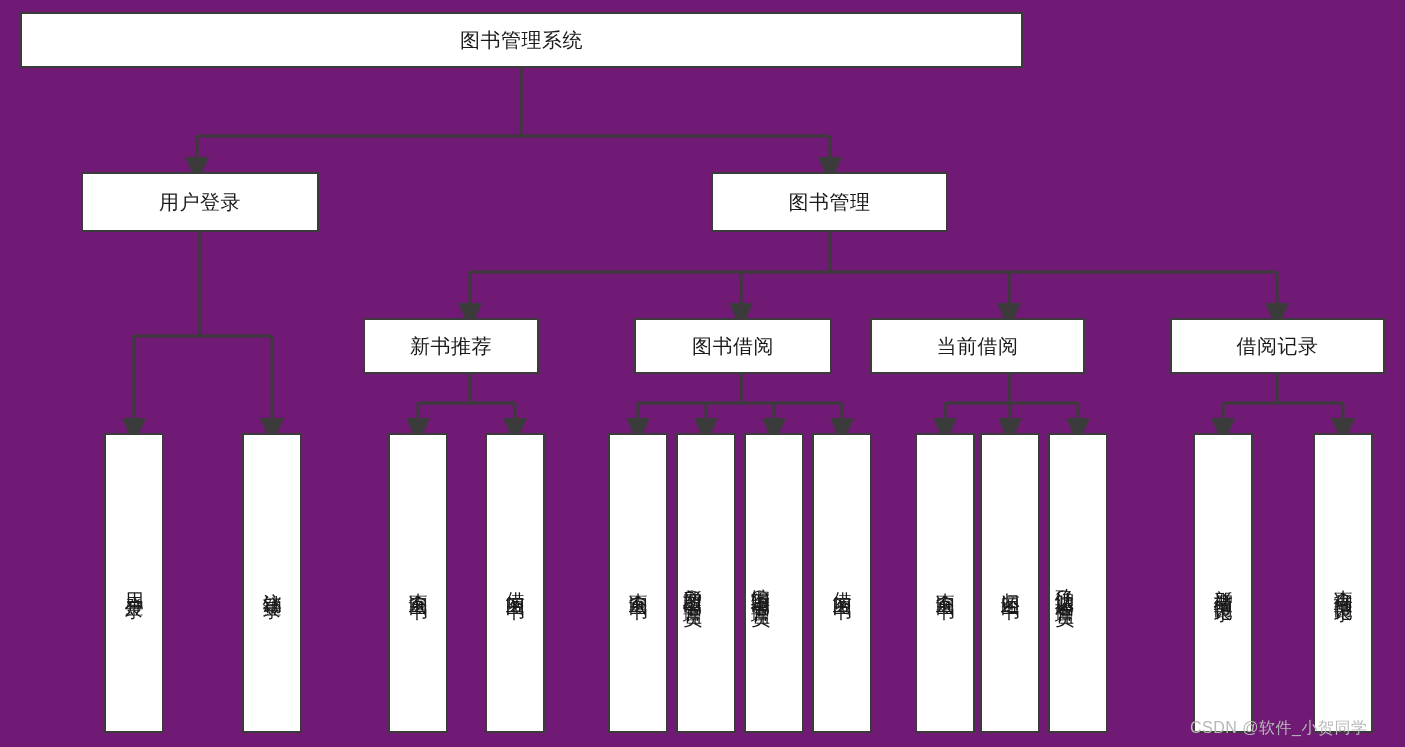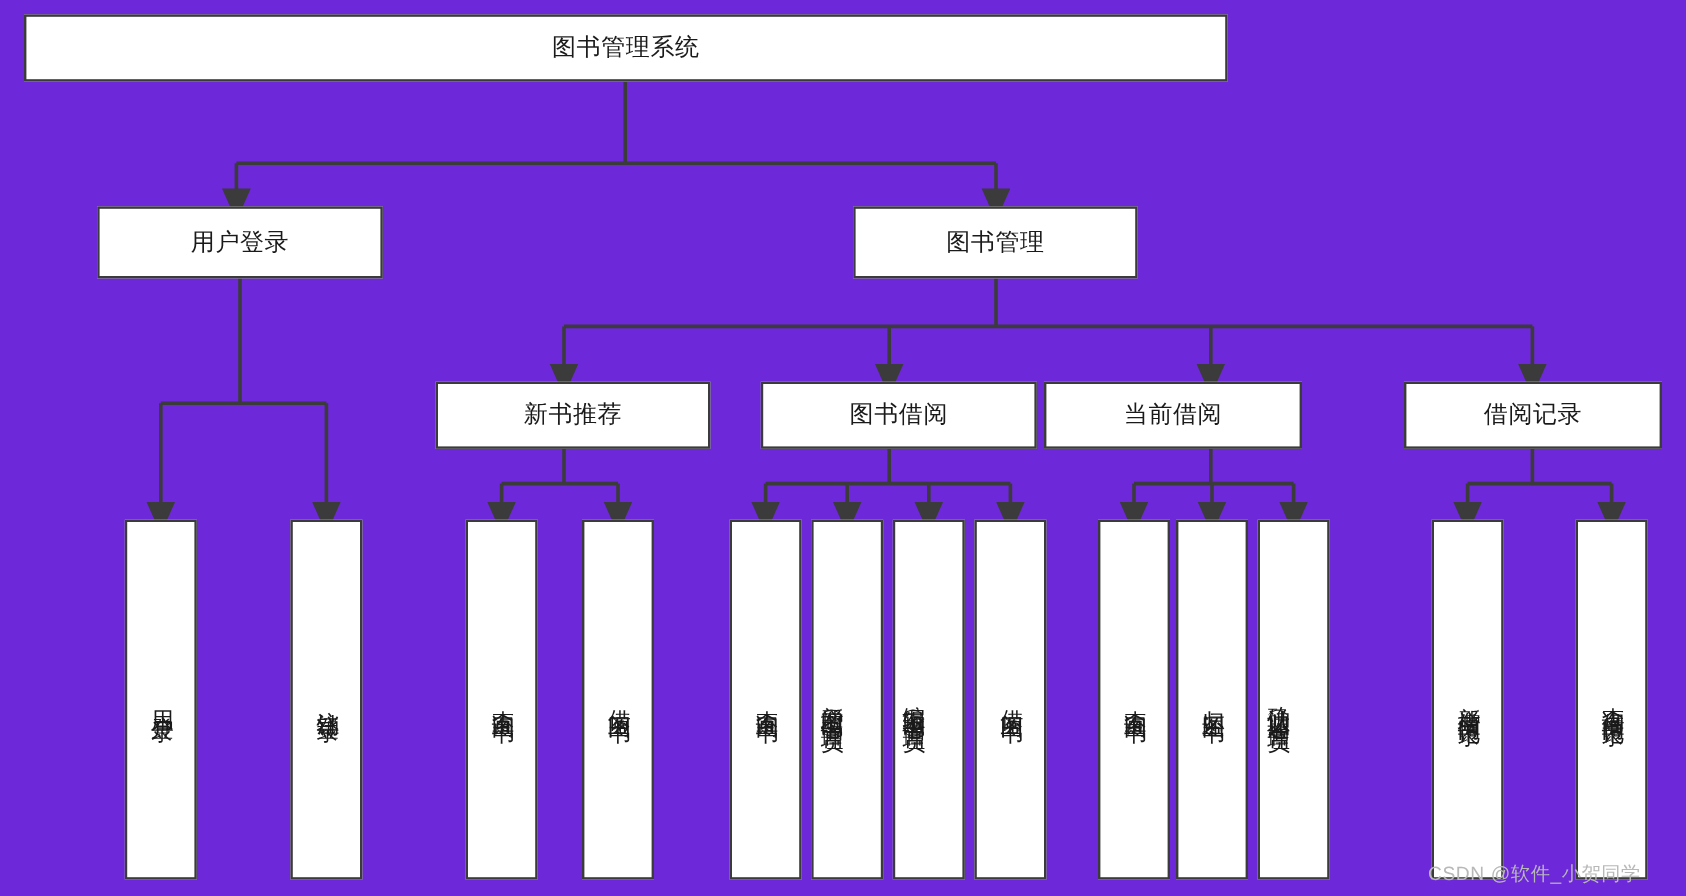--- a/index.html
+++ b/index.html
@@ -7,21 +7,21 @@
     padding: 0;
     background: #ffffff;
   }
   body {
     font-family: "Liberation Sans", "DejaVu Sans", sans-serif;
   }
   #canvas {
     position: relative;
     width: 1405px;
     height: 747px;
-    background: #6d28d9;
+    background: #701a75;
     overflow: hidden;
   }
   .node {
     position: absolute;
     box-sizing: border-box;
     background: #ffffff;
     border: 2px solid #3b3b3b;
     display: flex;
     align-items: center;
     justify-content: center;
@@ -126,24 +126,24 @@
     <span class="label">图书管理系统</span>
   </div>
 
   <div class="node" style="left:81px; top:172px; width:238px; height:60px;">
     <span class="label">用户登录</span>
   </div>
   <div class="node" style="left:711px; top:172px; width:237px; height:60px;justify-content:center;">
     <span class="label">图书管理</span>
   </div>
 
-  <div class="node" style="left:363px; top:318px; width:229px; height:56px;">
+  <div class="node" style="left:363px; top:318px; width:176px; height:56px;">
     <span class="label">新书推荐</span>
   </div>
-  <div class="node" style="left:634px; top:318px; width:230px; height:56px;">
+  <div class="node" style="left:634px; top:318px; width:198px; height:56px;">
     <span class="label">图书借阅</span>
   </div>
   <div class="node" style="left:870px; top:318px; width:215px; height:56px;">
     <span class="label">当前借阅</span>
   </div>
   <div class="node" style="left:1170px; top:318px; width:215px; height:56px;">
     <span class="label">借阅记录</span>
   </div>
 
   <div class="node leaf centered" style="left:104px; top:433px; width:60px; height:300px;">

